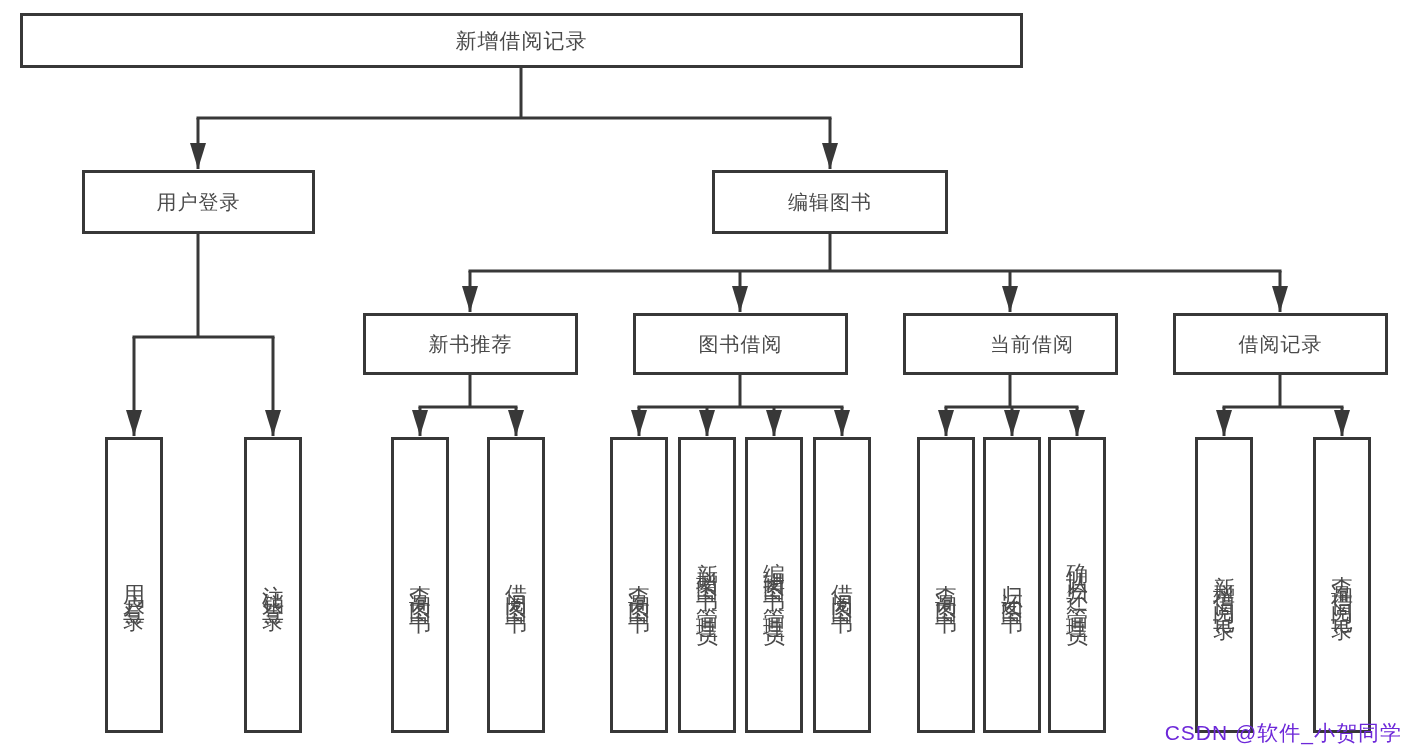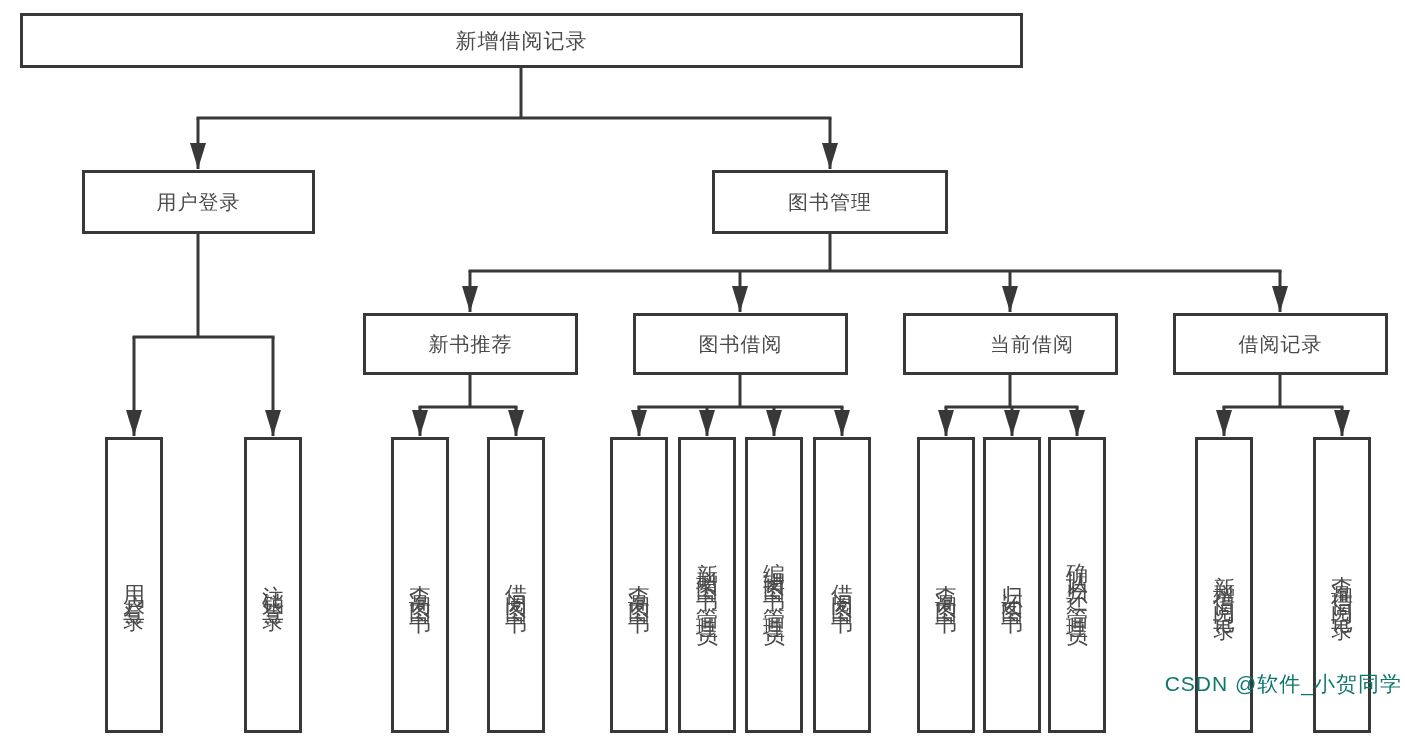--- a/index.html
+++ b/index.html
@@ -72,24 +72,24 @@
   .lf-7  { left: 745px; }
   .lf-8  { left: 813px; }
   .lf-9  { left: 917px; }
   .lf-10 { left: 983px; }
   .lf-11 { left: 1048px; }
   .lf-12 { left: 1195px; }
   .lf-13 { left: 1313px; }
   .watermark {
     position: absolute;
     right: 3px;
-    top: 670px;
+    top: 719px;
     font-size: 21px;
     letter-spacing: 1px;
-    color: #0f766e;
+    color: #6d28d9;
     z-index: 3;
     white-space: nowrap;
   }
 </style>
 </head>
 <body>
 
 <div class="canvas">
 
   <svg class="connectors" viewBox="0 0 1405 747" xmlns="http://www.w3.org/2000/svg">
@@ -143,21 +143,21 @@
   </svg>
 
   <div class="box root-box">
     <span class="h-label">新增借阅记录</span>
   </div>
 
   <div class="box l2-box l2-user">
     <span class="h-label">用户登录</span>
   </div>
   <div class="box l2-box l2-book">
-    <span class="h-label">图书管理</span>
+    <span class="h-label">编辑图书</span>
   </div>
 
   <div class="box l3-box l3-a">
     <span class="h-label">新书推荐</span>
   </div>
   <div class="box l3-box l3-b">
     <span class="h-label">图书借阅</span>
   </div>
   <div class="box l3-box l3-c">
     <span class="h-label">当前借阅</span>

